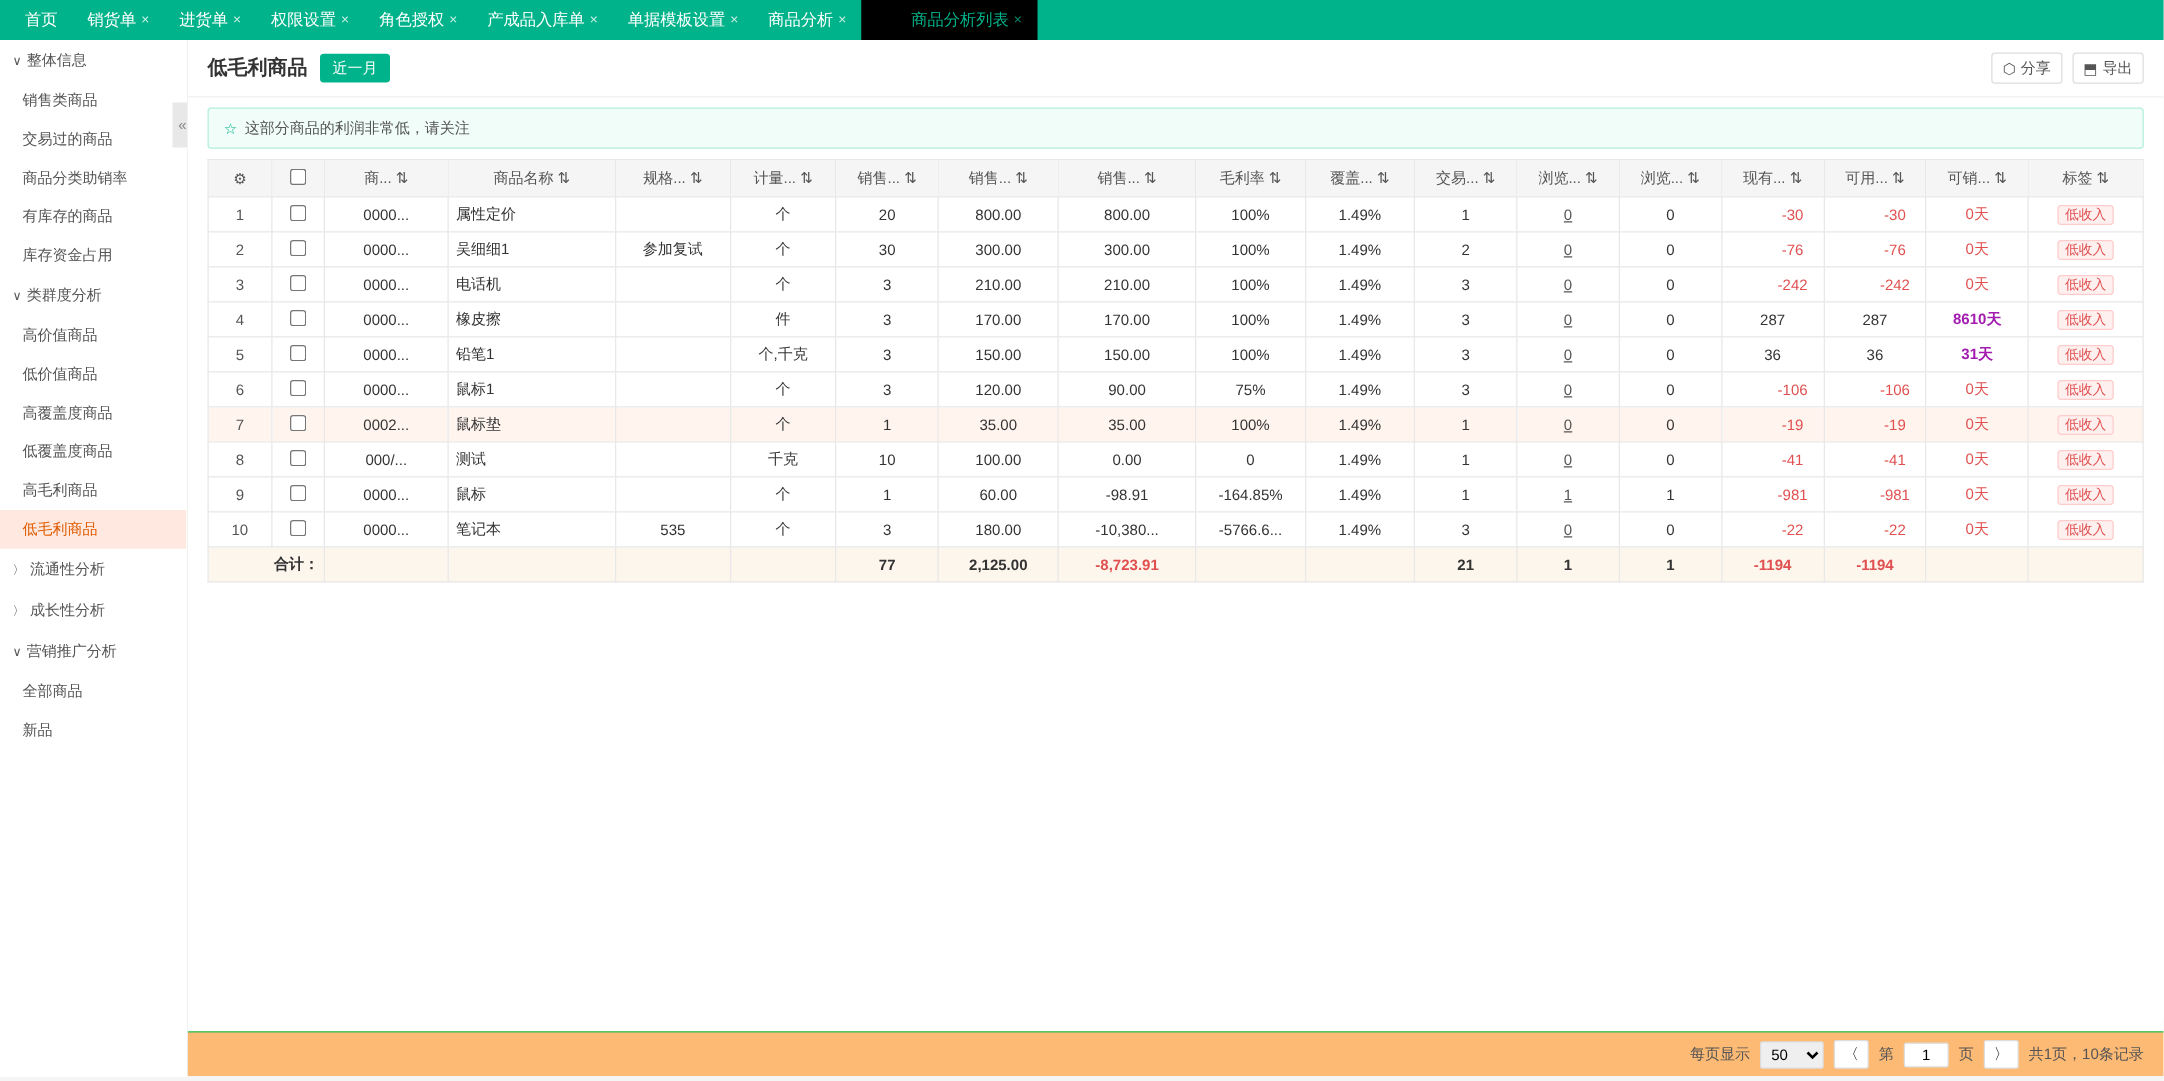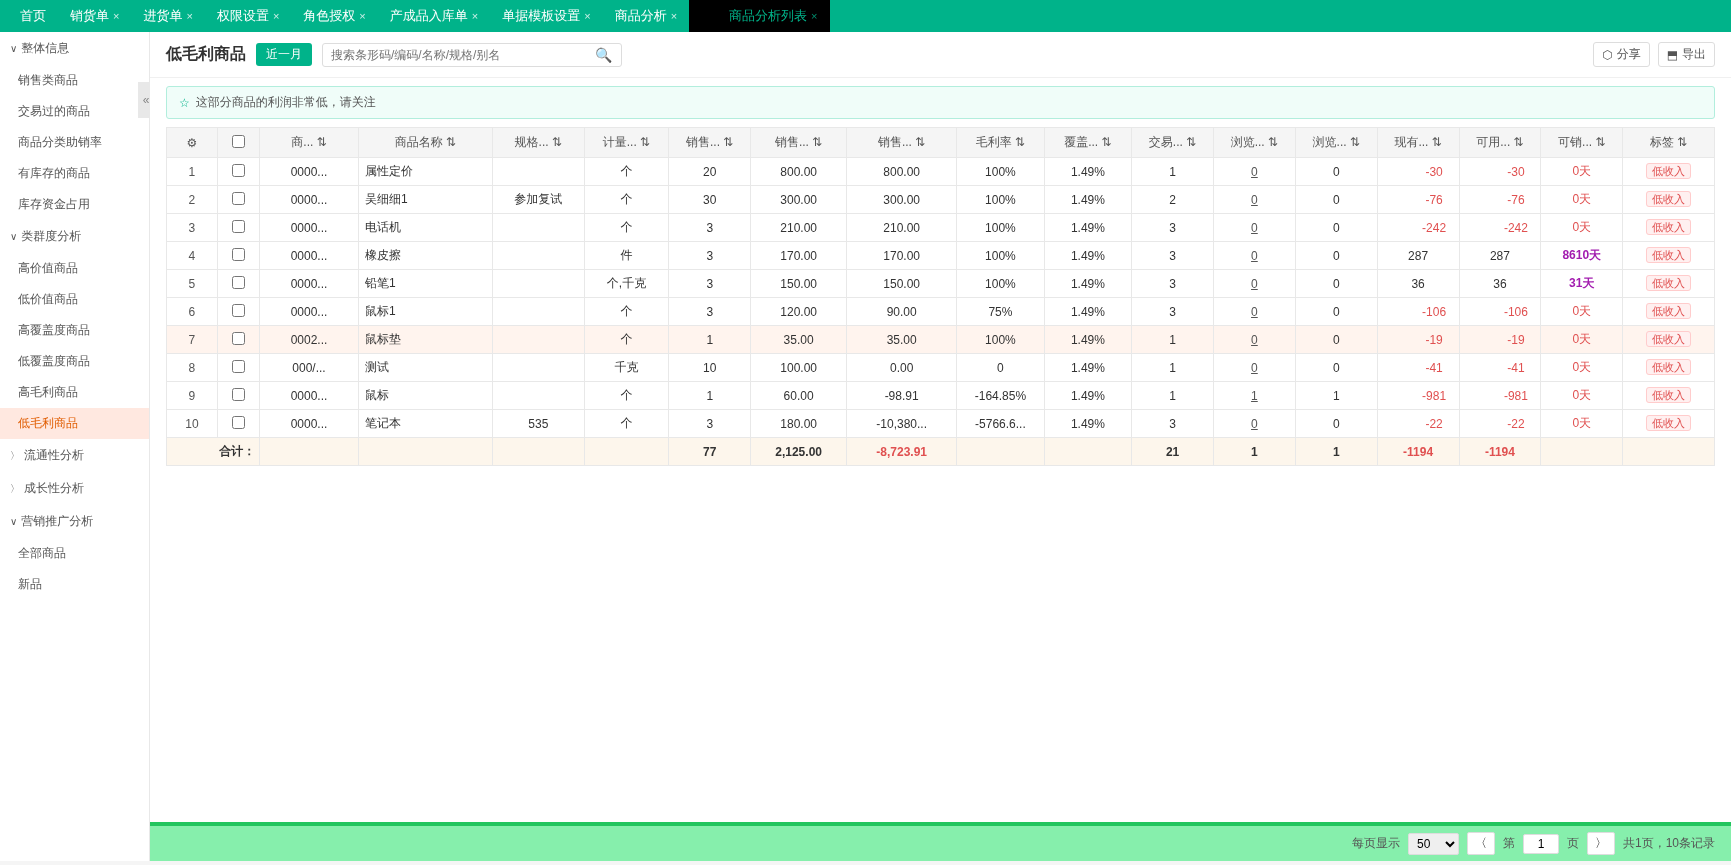--- a/index.html
+++ b/index.html
@@ -224,22 +224,22 @@
     .days-normal { color: #a21caf; font-weight: bold; }
     .underline-link { text-decoration: underline; color: #555; }
     .negative { color: #e05050; padding-left: 36px; }
 
     
     .pagination-bar {
       display: flex;
       align-items: center;
       justify-content: flex-end;
       padding: 6px 16px;
-      border-top: 4px solid #22c55e;
-      background: #86efac;
+      border-top: 1px solid #22c55e;
+      background: #fdba74;
       font-size: 12px;
       color: #555;
       gap: 8px;
     }
     .pagination-bar select {
       border: 1px solid #ddd;
       padding: 2px 4px;
       font-size: 12px;
       border-radius: 2px;
     }
@@ -324,24 +324,20 @@
     </div>
     <div class="sidebar-item">全部商品</div>
     <div class="sidebar-item">新品</div>
   </aside>
 
   <main class="main-content">
 
     <div class="page-header">
       <span class="page-title">低毛利商品</span>
       <button class="date-filter-btn">近一月</button>
-      <div class="search-box">
-        <input type="text" placeholder="搜索条形码/编码/名称/规格/别名" style="">
-        <span class="search-icon">🔍</span>
-      </div>
       <div class="header-actions">
         <button class="action-btn">
           <span>⬡</span>
           <span>分享</span>
         </button>
         <button class="action-btn">
           <span>⬒</span>
           <span>导出</span>
         </button>
       </div>

